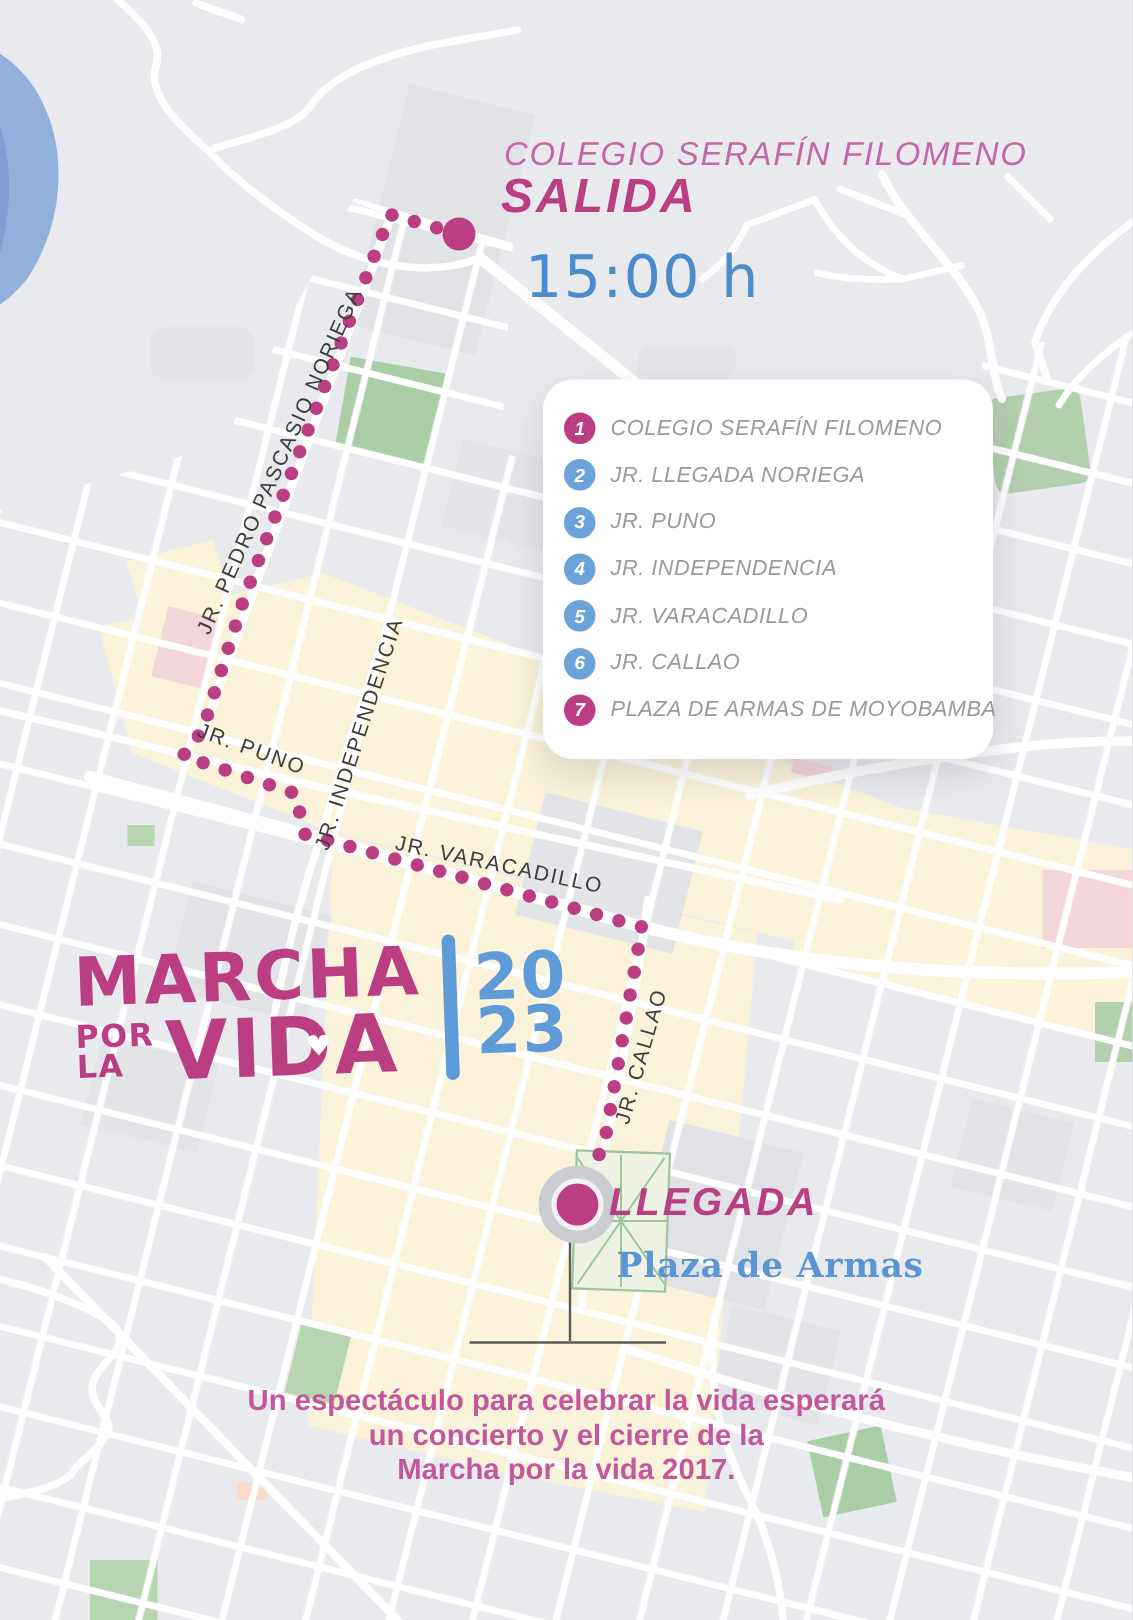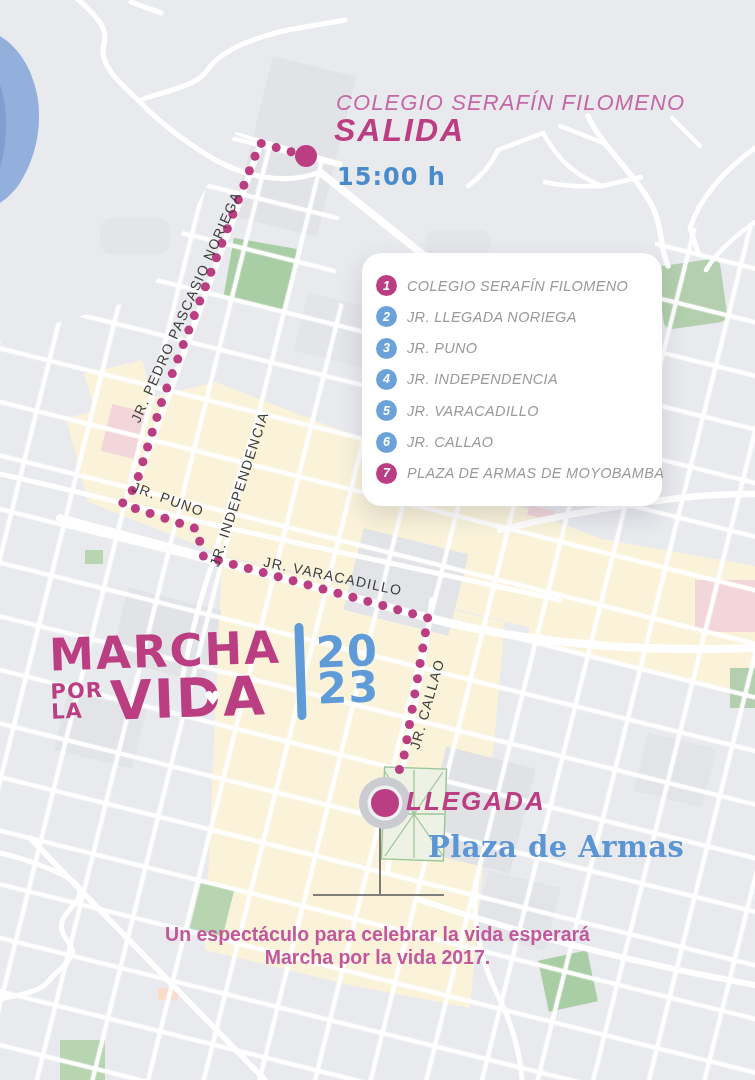--- a/index.html
+++ b/index.html
@@ -15,21 +15,21 @@
     position:absolute;white-space:nowrap;color:var(--street-label);
     font-size:14px;letter-spacing:1.3px;
     transform:translate(-50%,-50%) rotate(var(--r));
   }
 
   
   .school{position:absolute;left:336px;top:90px;font-size:22px;font-style:italic;
     color:var(--pink-heading);letter-spacing:1.1px;}
   .salida{position:absolute;left:334px;top:114px;font-size:32px;line-height:1;
     font-weight:bold;font-style:italic;color:var(--magenta);letter-spacing:2px;}
-  .time{position:absolute;left:337px;top:163px;font-size:24px;font-weight:bold;
+  .time{position:absolute;left:350px;top:163px;font-size:39px;font-weight:normal;
     color:var(--blue);letter-spacing:1px;font-family:"DejaVu Sans",sans-serif;}
 
   
   .card{
     position:absolute;left:362px;top:253px;width:300px;height:253px;box-sizing:border-box;
     background:#fff;border-radius:20px;box-shadow:0 10px 24px rgba(70,70,95,.18);
     padding:21px 14px 21px 14px;display:flex;flex-direction:column;justify-content:space-between;
   }
   .row{display:flex;align-items:center;gap:10px;height:23px;}
   .num{
@@ -54,22 +54,22 @@
   .heart{position:absolute;left:66%;top:50%;transform:translate(-50%,-50%);
     color:#fff;font-size:19px;font-style:normal;}
   .logo-bar{width:9px;height:97px;background:var(--blue-year);border-radius:5px;
     margin:0 12px 0 14px;flex:none;}
   .logo-year{display:flex;flex-direction:column;font-size:43px;line-height:.83;
     color:var(--blue-year);letter-spacing:1px;}
 
   
   .llegada{position:absolute;left:406px;top:786px;font-size:26px;font-weight:bold;
     font-style:italic;color:var(--magenta);letter-spacing:2px;}
-  .plaza{position:absolute;left:411px;top:830px;font-size:29px;font-weight:bold;
-    font-family:"DejaVu Serif",serif;color:var(--blue-plaza);letter-spacing:.5px;margin-left:17px;}
+  .plaza{position:absolute;left:411px;top:830px;font-size:23px;font-weight:bold;
+    font-family:"DejaVu Serif",serif;color:var(--blue-plaza);letter-spacing:.5px;}
 
   
   .footer{position:absolute;left:95px;top:901px;width:565px;text-align:center;
     font-size:19.5px;font-weight:bold;color:var(--pink-footer);line-height:1.17;margin-top:22px;}
 </style>
 </head>
 <body>
 
 <div class="poster">
 
@@ -300,16 +300,17 @@
       <span>20</span>
       <span>23</span>
     </div>
   </div>
 
   <div class="llegada">LLEGADA</div>
   <div class="plaza">Plaza de Armas</div>
 
   <div class="footer">
     <div>Un espectáculo para celebrar la vida esperará</div>
+    <div>un concierto y el cierre de la</div>
     <div>Marcha por la vida 2017.</div>
   </div>
 
 </div>
 
 </body></html>

